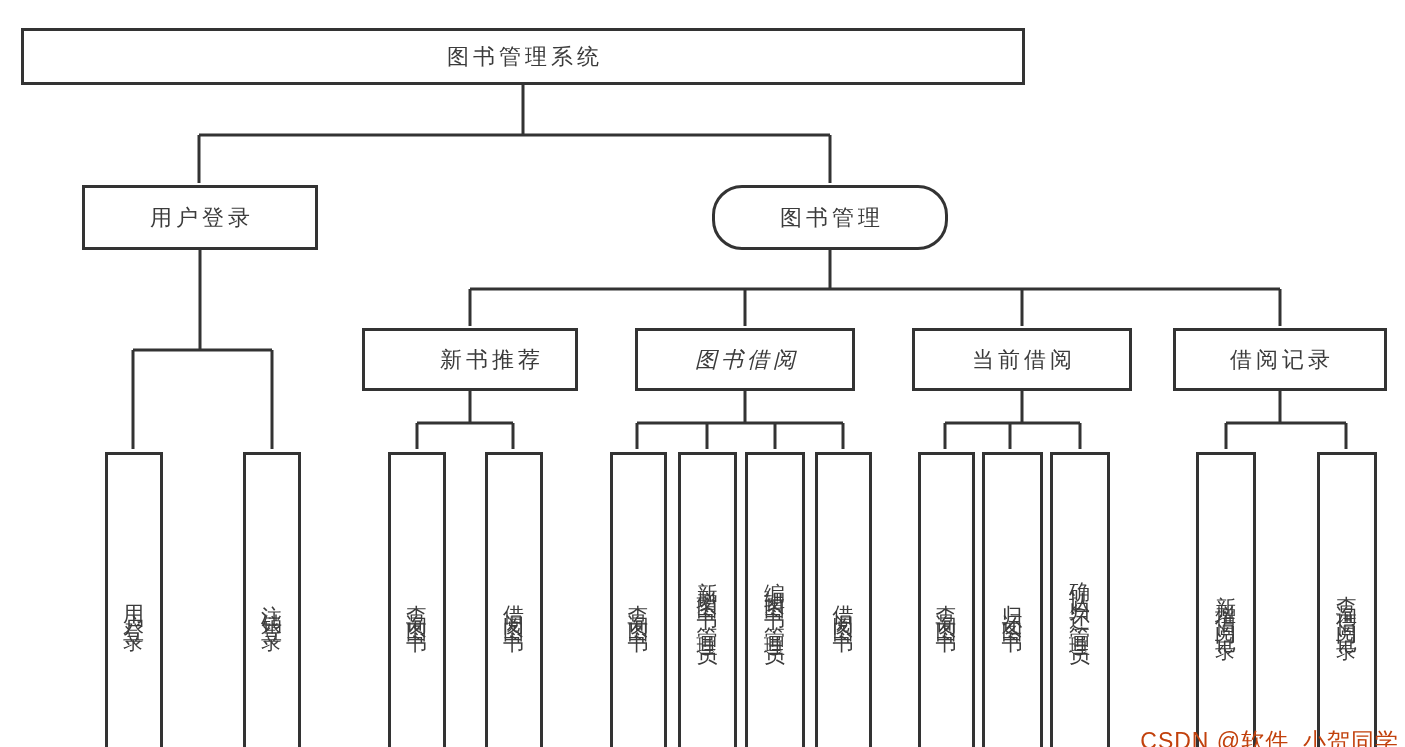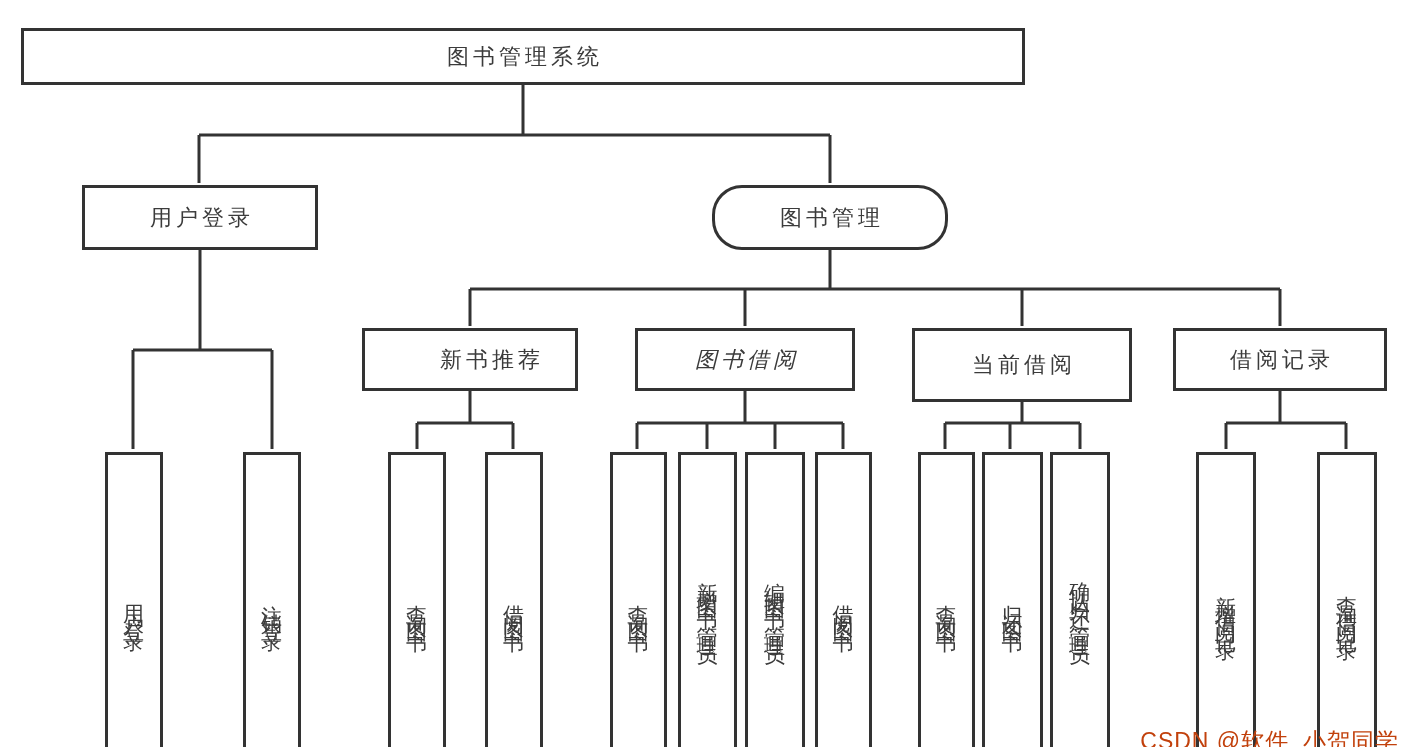--- a/index.html
+++ b/index.html
@@ -104,21 +104,21 @@
   <div class="box hbox" style="left:712px;top:170px;width:236px;height:65px;border-radius:30px;">
     <span>图书管理</span>
   </div>
 
   <div class="box hbox" style="left:362px;top:313px;width:216px;height:63px;padding-left:40px;">
     <span>新书推荐</span>
   </div>
   <div class="box hbox" style="left:635px;top:313px;width:220px;height:63px;font-style:italic;">
     <span>图书借阅</span>
   </div>
-  <div class="box hbox" style="left:912px;top:313px;width:220px;height:74px;">
+  <div class="box hbox" style="left:912px;top:313px;width:220px;height:63px;">
     <span>当前借阅</span>
   </div>
   <div class="box hbox" style="left:1173px;top:313px;width:214px;height:63px;">
     <span>借阅记录</span>
   </div>
 
   <div class="box leaf" style="left:105px;top:437px;width:58px;height:298px;">
     <span class="vtext">用户登录</span>
   </div>
   <div class="box leaf" style="left:243px;top:437px;width:58px;height:298px;">

